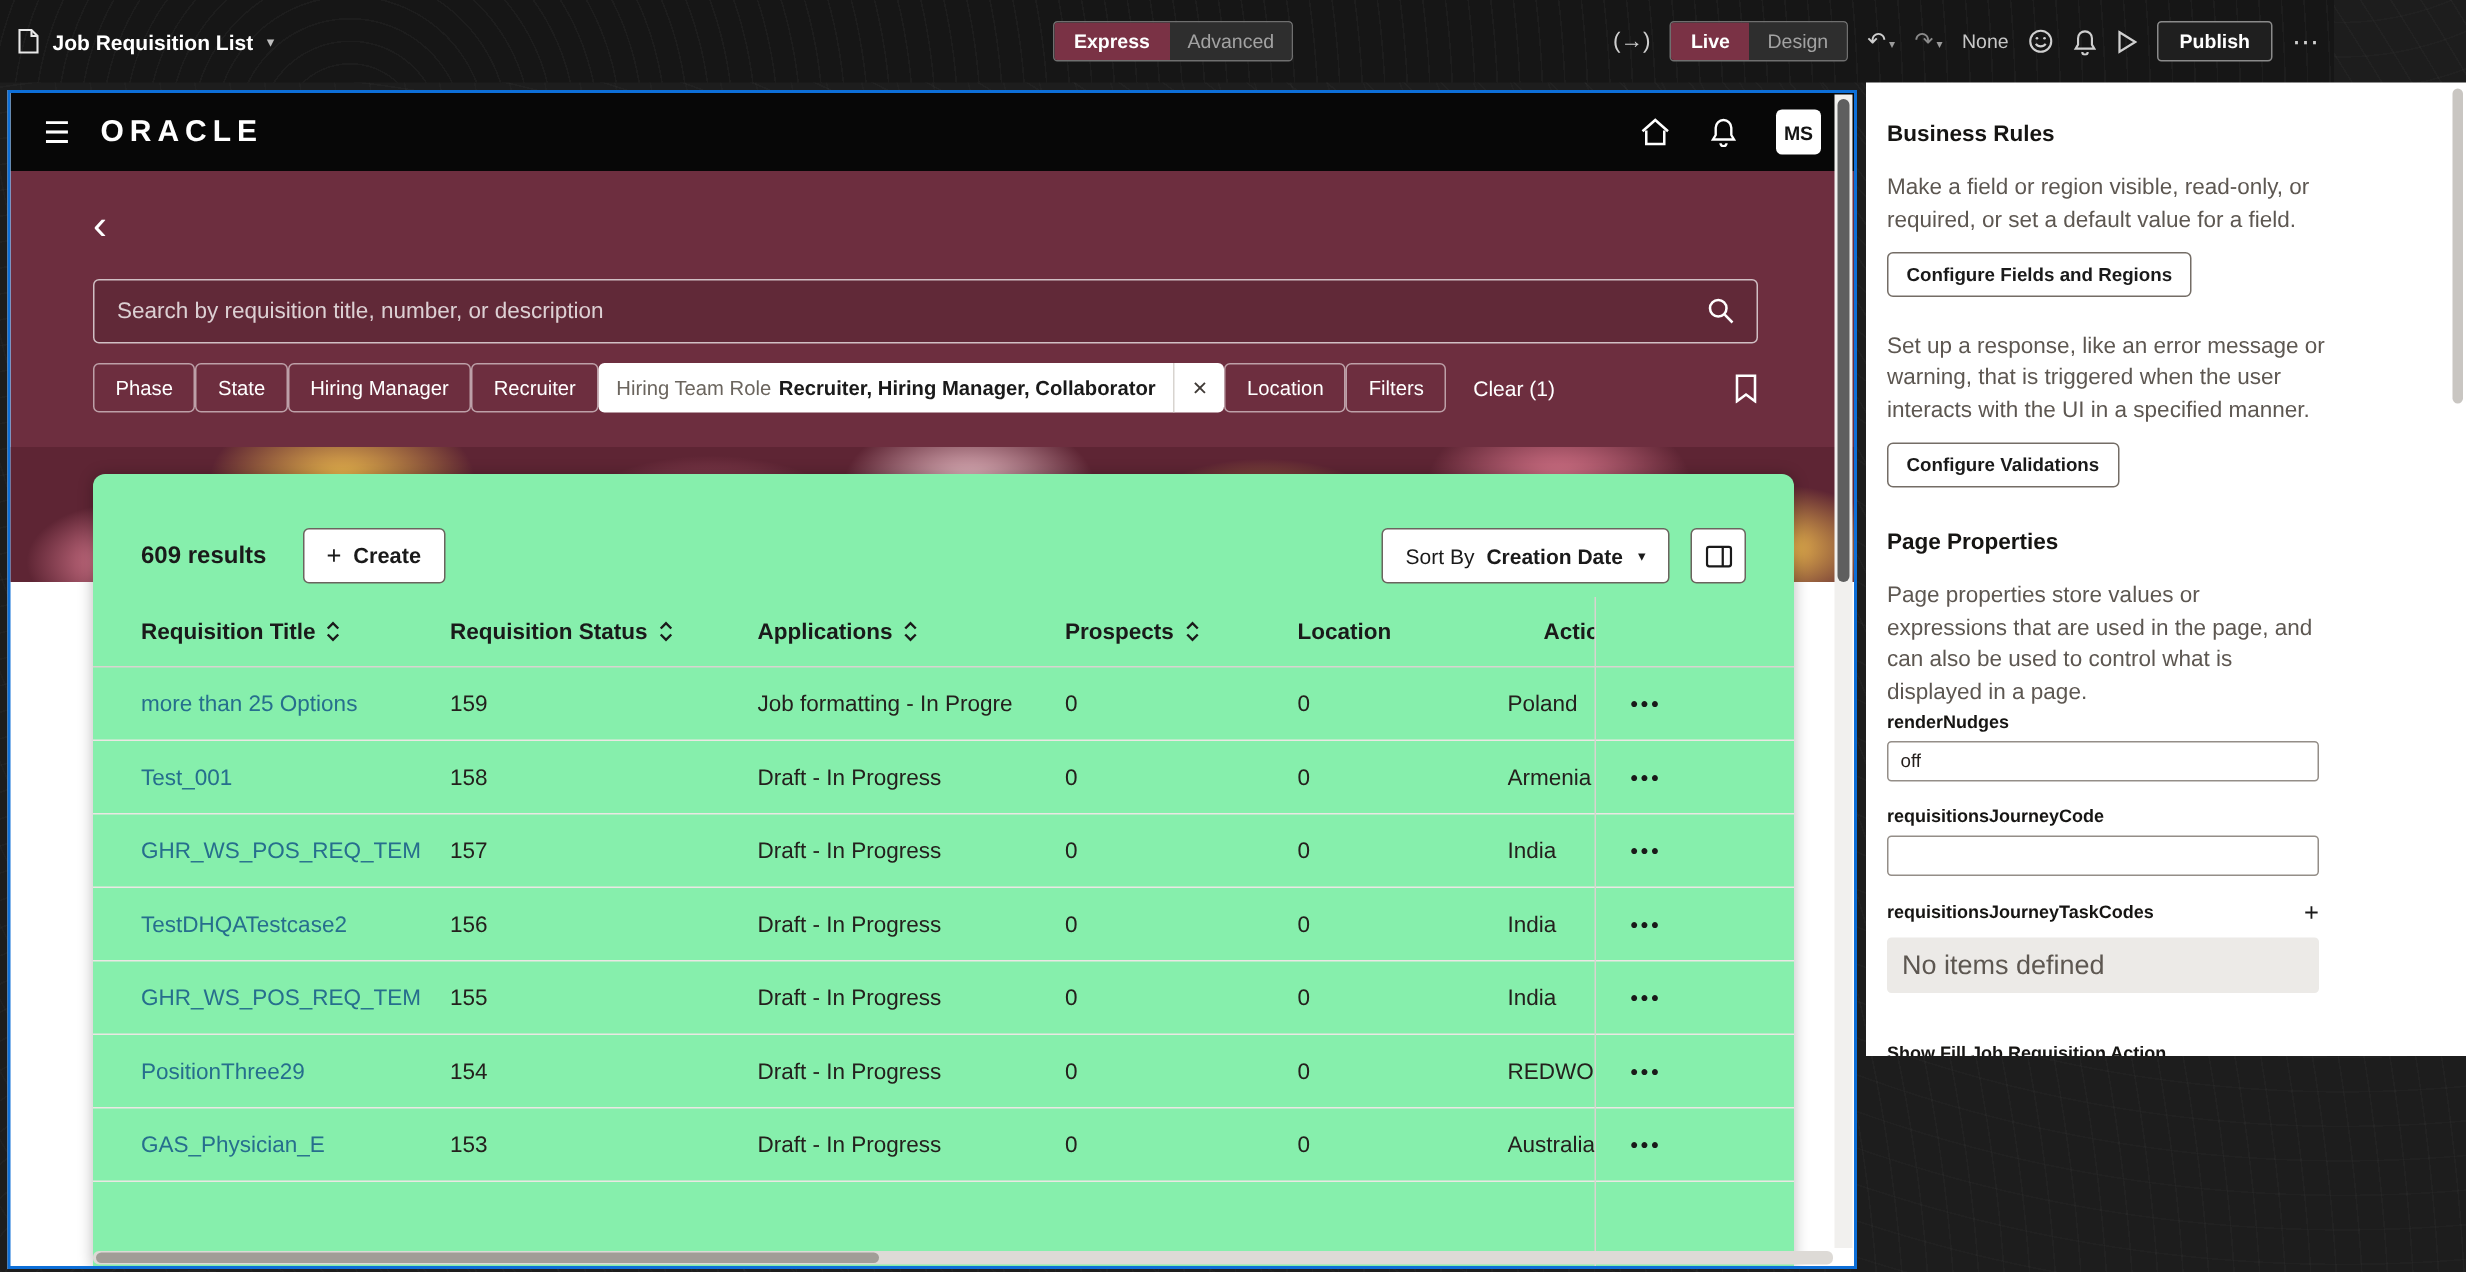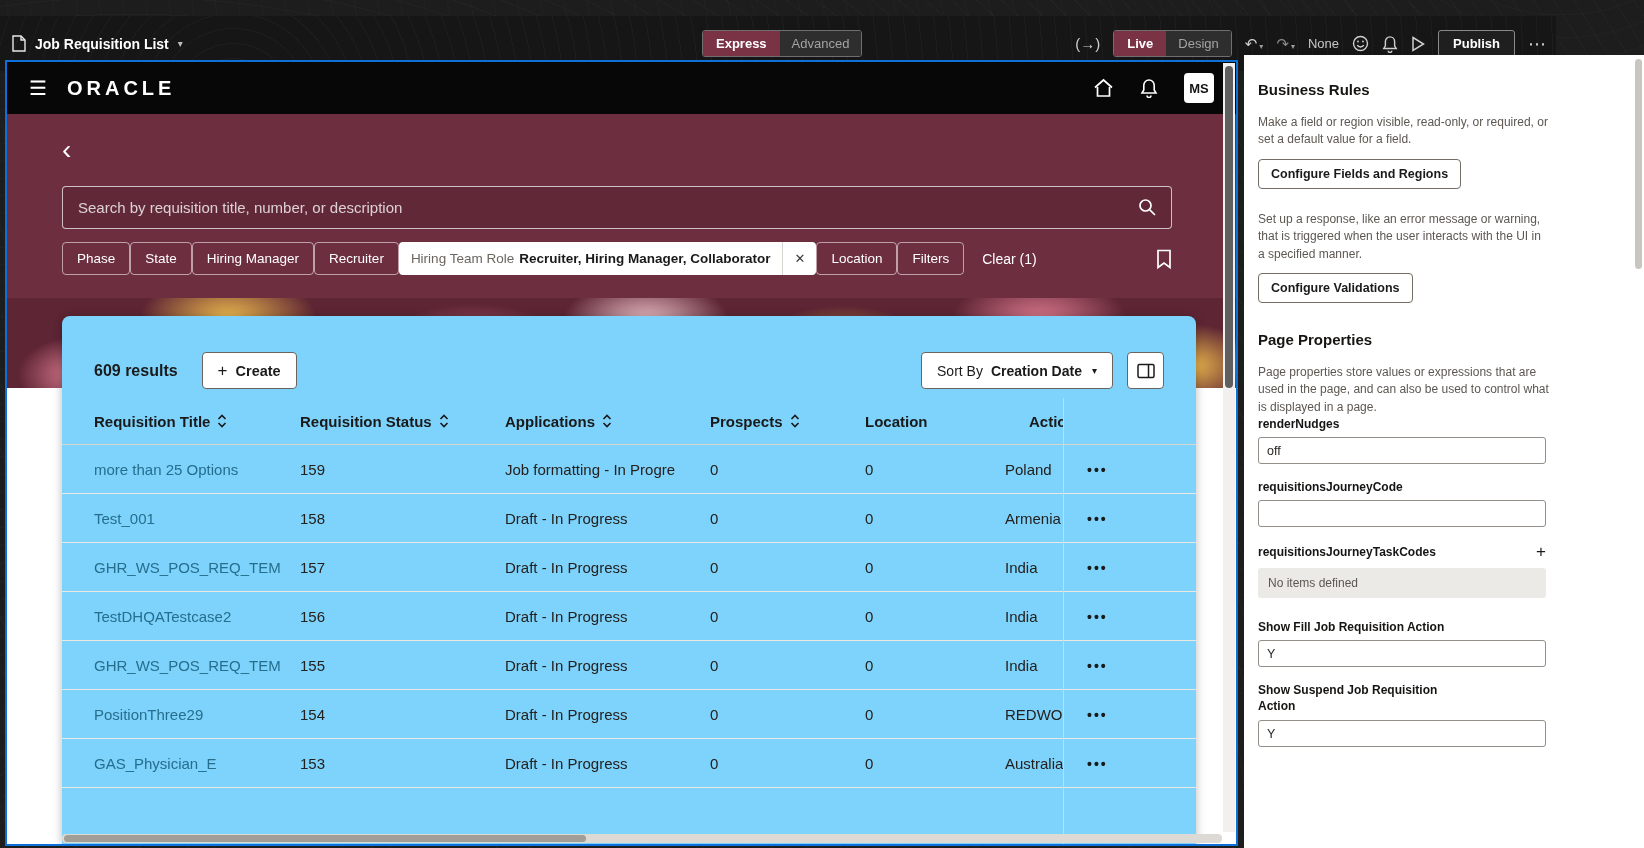--- a/index.html
+++ b/index.html
@@ -5,21 +5,21 @@
   * { margin:0; padding:0; box-sizing:border-box; }
   html,body { width:1644px; height:848px; overflow:hidden; background:#1c1c1c;
     font-family:"Liberation Sans", sans-serif; }
   .stage { position:relative; width:1644px; height:848px;
     background:
       repeating-radial-gradient(circle at 8% 110%, rgba(255,255,255,0.022) 0 1px, transparent 1px 17px),
       repeating-radial-gradient(circle at 95% -20%, rgba(255,255,255,0.018) 0 1px, transparent 1px 23px),
       #1d1d1d; }
 
   
-  .toolbar { position:absolute; left:0; top:16px; width:1556px; height:55px;
+  .toolbar { position:absolute; left:0; top:0; width:1556px; height:55px;
     background:
       repeating-radial-gradient(circle at 15% 160%, rgba(255,255,255,0.03) 0 1px, transparent 1px 15px),
       #161616;
     display:flex; align-items:center; color:#e6e6e6; }
   .tb-left { position:absolute; left:12px; top:0; height:55px; display:flex; align-items:center; gap:9px; }
   .tb-title { font-size:14px; font-weight:bold; color:#fff; }
   .caret { font-size:10px; color:#bdbdbd; }
   .seg { display:flex; height:27px; border:1px solid #6f6f6f; border-radius:3px; overflow:hidden; }
   .seg .on  { background:#7a3245; color:#fff; font-weight:bold; font-size:13px; line-height:25px; padding:0 13px; }
   .seg .off { background:#2e2e2e; color:#a3a3a3; font-size:13px; line-height:25px; padding:0 12px; }
@@ -72,21 +72,21 @@
       radial-gradient(90px 55px at 6% 85%, #e8849a 0%, rgba(232,132,154,0) 70%),
       radial-gradient(130px 75px at 18% 25%, #f2bf4e 0%, rgba(242,191,78,0) 68%),
       radial-gradient(170px 95px at 38% 75%, #e67f95 0%, rgba(230,127,149,0) 65%),
       radial-gradient(120px 70px at 52% 30%, #f4c9d1 0%, rgba(244,201,209,0) 70%),
       radial-gradient(150px 85px at 68% 70%, #edbb4c 0%, rgba(237,187,76,0) 65%),
       radial-gradient(130px 80px at 84% 30%, #e67f95 0%, rgba(230,127,149,0) 68%),
       radial-gradient(100px 60px at 96% 75%, #f2bf4e 0%, rgba(242,191,78,0) 70%),
       #5e2534; }
 
   
-  .card { position:absolute; left:55px; top:254px; width:1134px; height:528px; background:#7dd3fc;
+  .card { position:absolute; left:55px; top:254px; width:1134px; height:528px; background:#86efac;
     border-radius:8px 8px 0 0; box-shadow:0 1px 10px rgba(0,0,0,0.28); }
   .card-toolbar { position:absolute; left:32px; right:32px; top:36px; height:37px; display:flex; align-items:center; }
   .results-count { font-size:16px; font-weight:bold; color:#1a1a1a; }
   .btn-o { display:flex; align-items:center; gap:8px; height:37px; padding:0 15px; background:#fff;
     border:1px solid #6b645e; border-radius:4px; font-size:14.5px; font-weight:bold; color:#1a1a1a; white-space:nowrap; }
   .create-btn { margin-left:24px; }
   .plus-glyph { font-size:17px; font-weight:normal; }
   .card-toolbar .spacer { flex:1; }
   .sort-btn { font-weight:normal; font-size:14px; }
   .sort-btn .sv { font-weight:bold; }
@@ -106,35 +106,35 @@
   .kebab { font-size:14px; font-weight:bold; letter-spacing:2px; color:#1a1a1a; }
   .col-divider { position:absolute; left:1001px; top:0; bottom:0; width:1px; background:#d8d4cf; }
 
   
   .v-scroll { position:absolute; right:1px; top:1px; bottom:12px; width:12px; background:#f1f0ee; }
   .v-thumb { position:absolute; left:2px; top:3px; width:8px; height:322px; background:#5f5f5f; border-radius:4px; }
   .h-scroll { position:absolute; left:55px; right:14px; bottom:1px; height:9px; background:#dddad6; border-radius:4px; }
   .h-thumb { position:absolute; left:2px; top:1px; width:45%; height:7px; background:#a19d97; border-radius:4px; }
 
   
-  .inspector { position:absolute; left:1244px; top:55px; width:400px; height:793px; background:#fff; overflow:hidden; }
+  .inspector { position:absolute; left:1244px; top:55px; width:400px; height:649px; background:#fff; overflow:hidden; }
   .insp-inner { padding:26px 0 0 14px; width:302px; }
   .insp-h { font-size:15px; font-weight:bold; color:#161513; margin-bottom:16px; }
-  .insp-p { font-size:12px; color:#5d5751; line-height:1.45; width:292px; margin-bottom:10px; }
+  .insp-p { font-size:15px; color:#5d5751; line-height:1.45; width:292px; margin-bottom:10px; }
   .insp-btn { display:inline-block; background:#fff; border:1px solid #746d66; border-radius:4px;
     font-size:12.5px; font-weight:bold; color:#1a1a1a; padding:7px 12px; margin-bottom:22px; }
   .insp-btn.second { margin-bottom:28px; }
   .prop-label { font-size:12px; font-weight:bold; color:#161513; margin-bottom:6px; }
   .prop-label.narrow { width:210px; line-height:1.3; }
   .prop-input { width:288px; height:27px; border:1px solid #948e88; border-radius:3px; font-size:12.5px;
     color:#241f1c; padding:0 8px; margin-bottom:16px; outline:none; font-family:"Liberation Sans", sans-serif; }
   .prop-row { display:flex; align-items:center; justify-content:space-between; width:288px; margin-bottom:8px; }
   .add-glyph { font-size:17px; color:#1a1a1a; line-height:1; }
-  .empty-box { width:288px; background:#eceae7; color:#5d5751; font-size:12px; padding:8px 10px;
-    border-radius:3px; margin-bottom:22px; }
+  .empty-box { width:288px; background:#eceae7; color:#5d5751; font-size:18px; padding:8px 10px;
+    border-radius:3px; margin-bottom:33px; }
   .insp-scroll { position:absolute; right:1px; top:2px; width:9px; height:786px; }
   .insp-thumb { position:absolute; left:1px; top:2px; width:7px; height:210px; background:#c9c6c2; border-radius:4px; }
 
   svg { display:block; }
 </style>
 </head>
 <body>
 
 <div class="stage">
 

